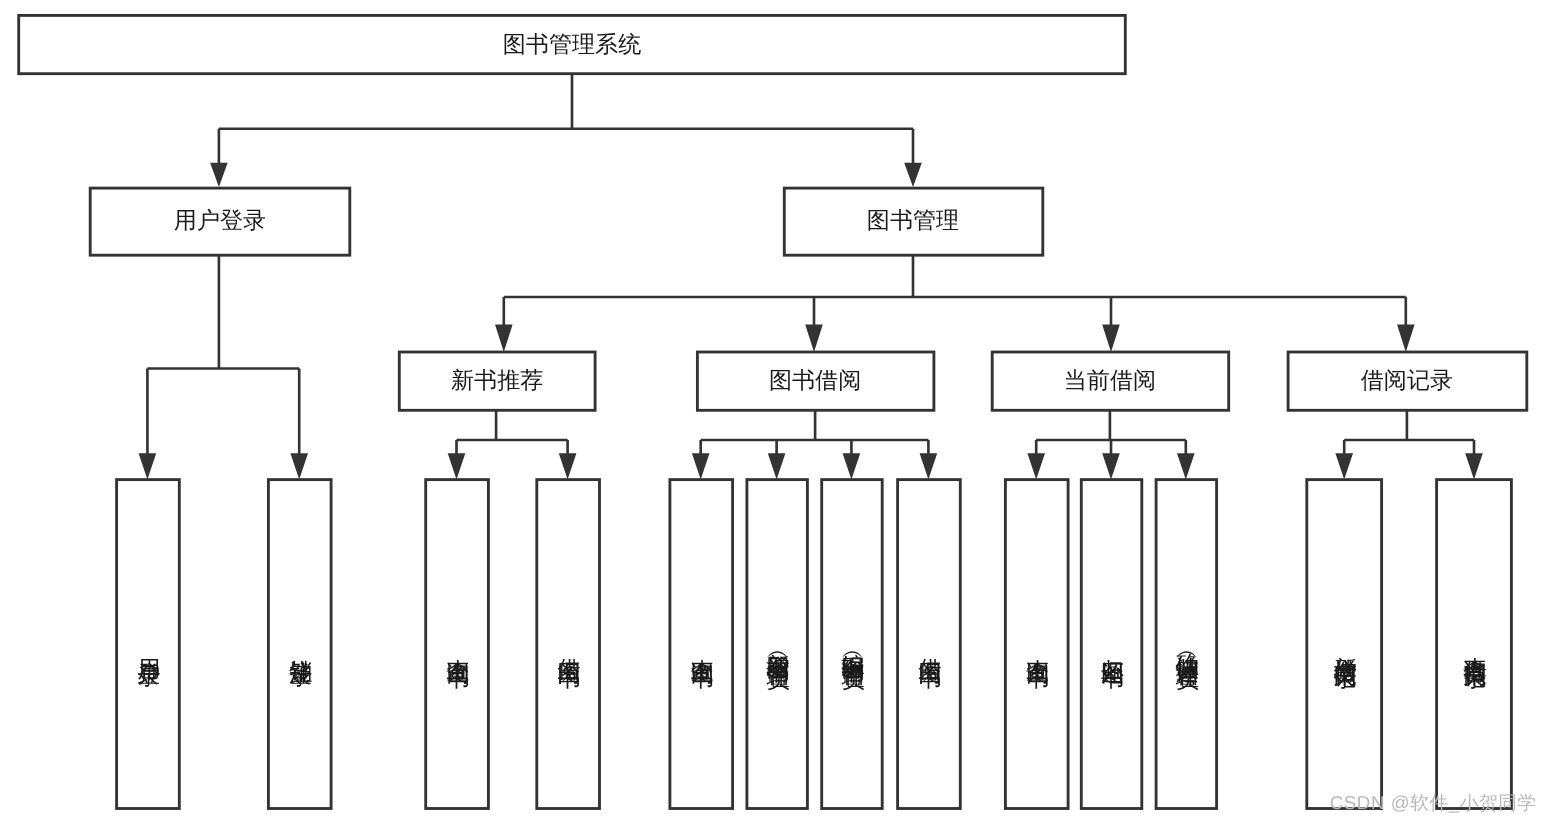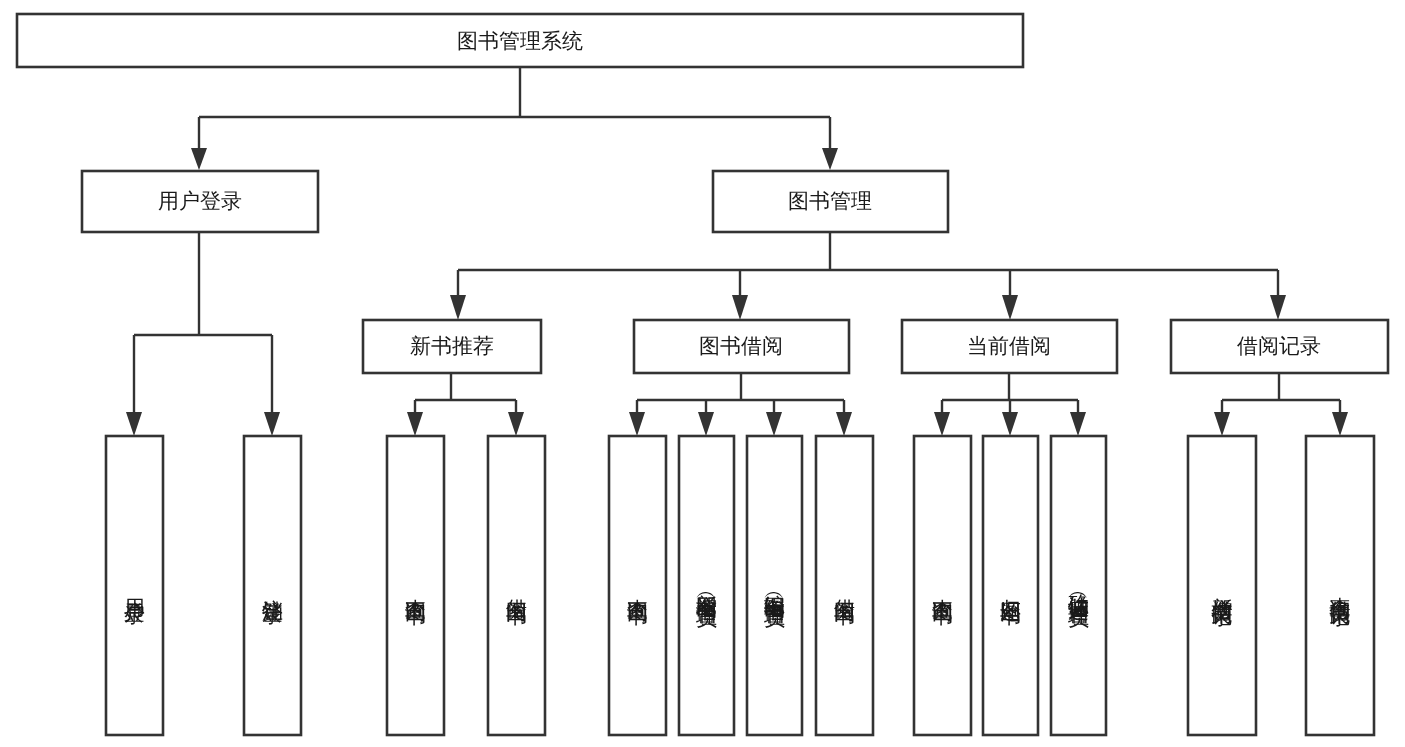--- a/index.html
+++ b/index.html
@@ -218,14 +218,15 @@
   <div class="node-label-v" style="left:914px; top:436px; width:57px; height:299px;">查询图书</div>
 
   <div class="node-label-v" style="left:983px; top:436px; width:55px; height:299px;">归还图书</div>
 
   <div class="node-label-v" style="left:1051px; top:436px; width:55px; height:299px;">确认归还（管理员）</div>
 
   <div class="node-label-v" style="left:1188px; top:436px; width:68px; height:299px;">新增借阅记录</div>
 
   <div class="node-label-v" style="left:1306px; top:436px; width:68px; height:299px;">查询借阅记录</div>
 
+  <div class="watermark">CSDN @软件_小贺同学</div>
 
 </div>
 
 </body></html>

